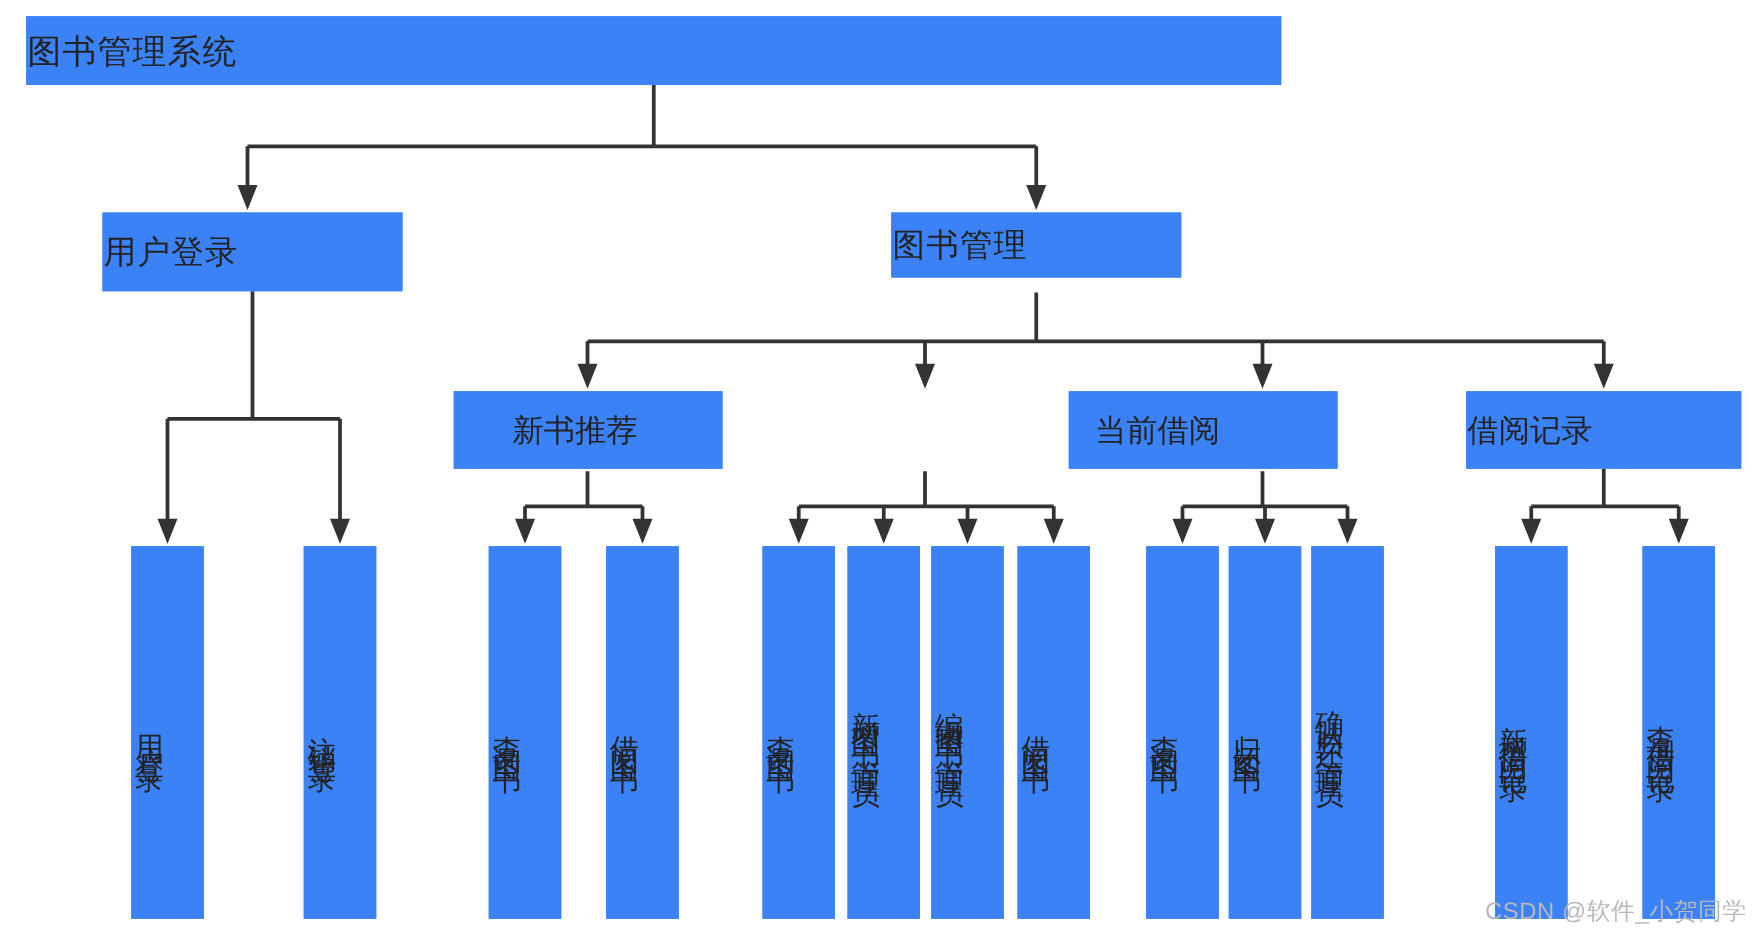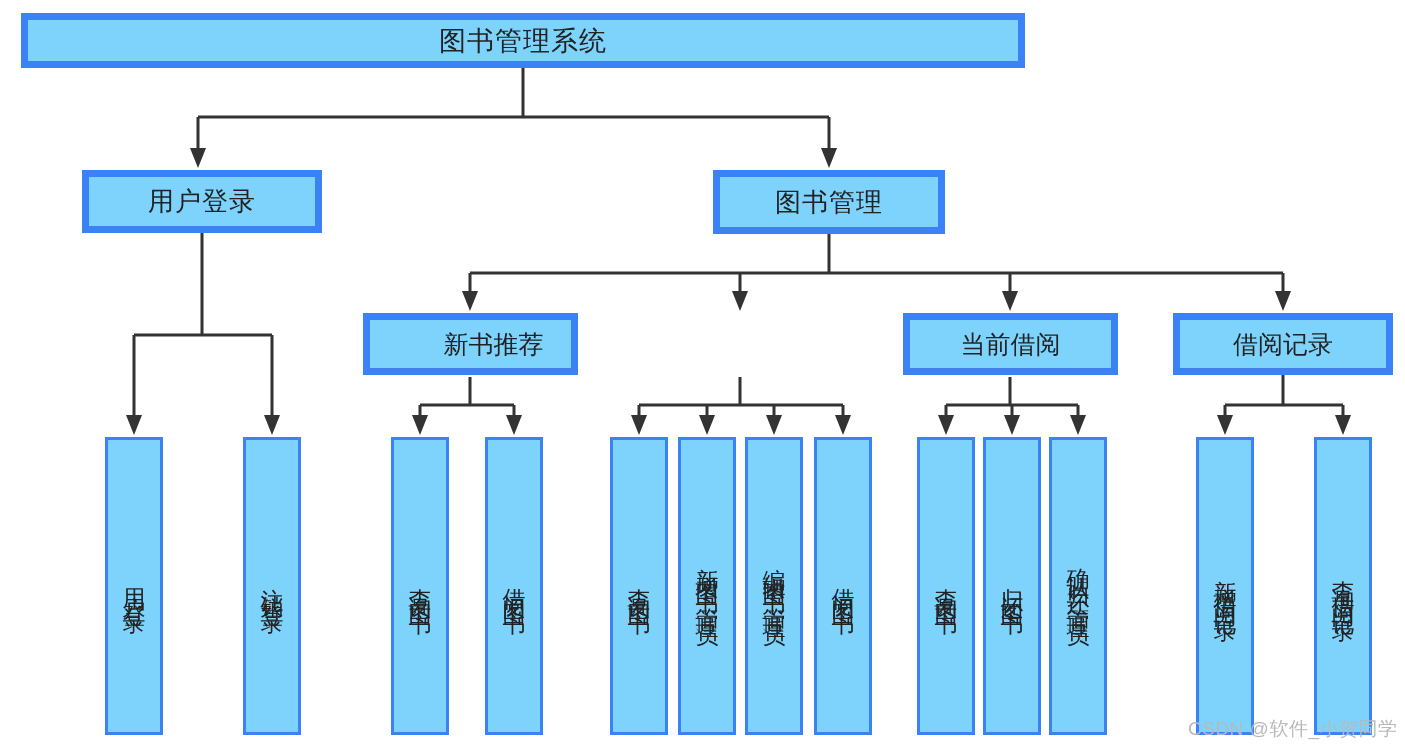--- a/index.html
+++ b/index.html
@@ -12,46 +12,46 @@
     overflow: hidden;
   }
   #connectors {
     position: absolute;
     left: 0; top: 0;
     width: 1405px; height: 747px;
   }
   .box {
     position: absolute;
     box-sizing: border-box;
-    border: 7px solid #3b82f6;
-    background: #7dd3fc;
+    border: 1px solid #3b82f6;
+    background: #3b82f6;
     display: flex;
     align-items: center;
-    justify-content: center;
+    justify-content: flex-start;
     color: #222222;
   }
   .lvl1 { font-size: 27px; letter-spacing: 1px; }
   .lvl2 { font-size: 26px; letter-spacing: 1px; }
   .lvl3 { font-size: 25px; }
   .leaf { width: 58px; top: 437px; height: 298px; border-width: 3px; }
   .leaf .vtext {
     writing-mode: vertical-rl;
     text-orientation: mixed;
     font-size: 23px;
     letter-spacing: 8px;
     line-height: 1;
     color: #222222;
   }
   
   #n-root      { left: 21px;   top: 13px;  width: 1004px; height: 55px; }
   #n-login     { left: 82px;   top: 170px; width: 240px;  height: 63px; }
-  #n-mgmt      { left: 713px;  top: 170px; width: 232px;  height: 64px; }
+  #n-mgmt      { left: 713px;  top: 170px; width: 232px;  height: 52px; }
   #n-recommend { left: 363px;  top: 313px; width: 215px;  height: 62px; padding-left: 46px; }
   #n-borrow    { left: 633px;  top: 313px; width: 215px;  height: 62px; }
-  #n-current   { left: 903px;  top: 313px; width: 215px;  height: 62px; }
+  #n-current   { left: 855px;  top: 313px; width: 215px;  height: 62px; padding-left: 20px; }
   #n-records   { left: 1173px; top: 313px; width: 220px;  height: 62px; }
   #l-a1 { left: 105px;  }
   #l-a2 { left: 243px;  }
   #l-b1 { left: 391px;  }
   #l-b2 { left: 485px;  }
   #l-c1 { left: 610px;  }
   #l-c2 { left: 678px;  }
   #l-c3 { left: 745px;  }
   #l-c4 { left: 814px;  }
   #l-d1 { left: 917px;  }

